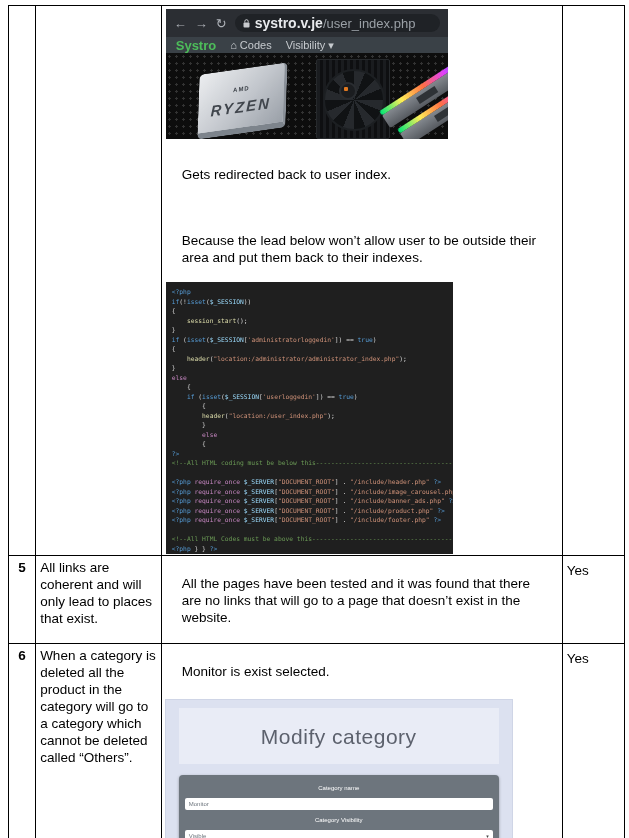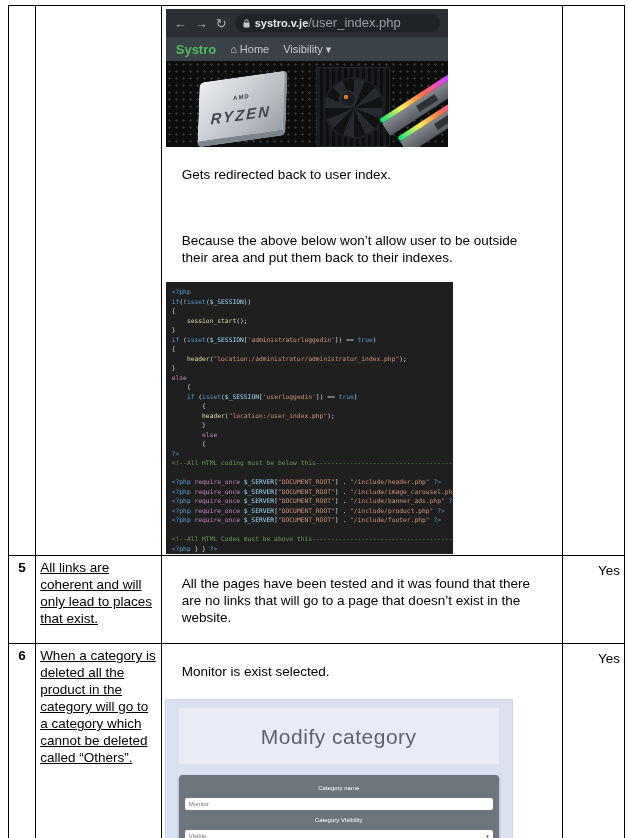--- a/index.html
+++ b/index.html
@@ -4,34 +4,34 @@
 <style>
   html,body{margin:0;padding:0;}
   body{width:629px;height:838px;background:#ffffff;font-family:"Liberation Sans",sans-serif;overflow:hidden;}
 
   
   table.grid{border-collapse:collapse;table-layout:fixed;width:617px;margin:5px 0 0 8px;
     border:1px solid #000;border-bottom:3px solid #000;}
   td{border:1px solid #000;vertical-align:top;padding:1px 4px;
     font-size:13.5px;line-height:17px;color:#000;overflow:hidden;}
   td.num{font-weight:bold;text-align:center;padding-top:3px;}
-  td.pass{text-align:right;padding-top:6px;}
-  td.crit{padding-top:3px;text-decoration:underline;}
+  td.pass{text-align:left;padding-top:6px;}
+  td.crit{padding-top:3px;}
   .cell-text p{margin:16px;}
   .gap{height:17px;}
 
   
   .browser-shot{width:282px;height:141px;margin:2px 0 5px 0;overflow:hidden;}
   .chrome-bar{height:28px;background:#2b2e33;display:flex;align-items:center;padding:0 8px;gap:8px;}
   .nav-ic{color:#aeb2b8;font-size:13px;line-height:1;}
   .url-pill{flex:1;height:18px;background:#1f2226;border-radius:9px;display:flex;align-items:center;
     padding:0 8px;gap:5px;overflow:hidden;}
-  .url-domain{color:#e8eaed;font-size:11px;font-weight:bold;white-space:nowrap;}
+  .url-domain{color:#e8eaed;font-size:14px;font-weight:bold;white-space:nowrap;}
   .url-path{color:#9aa0a6;font-size:13px;white-space:nowrap;}
-  .site-nav{height:24px;background:#3a4147;display:flex;align-items:center;padding:0 10px;gap:14px;}
+  .site-nav{height:16px;background:#3a4147;display:flex;align-items:center;padding:0 10px;gap:14px;}
   .brand{color:#4dbd5a;font-size:13px;font-weight:bold;}
   .nav-item{color:#c6cace;font-size:11px;display:flex;align-items:center;gap:3px;}
   .hw-banner{position:relative;height:86px;background:#0d0d0d;overflow:hidden;
     background-image:radial-gradient(circle,#333 1px,transparent 1.3px);background-size:7px 7px;}
   .cpu{position:absolute;left:32px;top:16px;width:86px;height:58px;border-radius:5px;
     background:linear-gradient(135deg,#eceef0 0%,#c2c6cc 55%,#9aa0a8 100%);
     border-bottom:6px solid #7d848c;border-right:3px solid #8a9098;
     transform:rotate(-8deg) skewX(-10deg);display:flex;flex-direction:column;
     align-items:center;justify-content:center;}
   .cpu-brand{font-size:6px;font-weight:bold;color:#3a3f46;letter-spacing:1px;}
@@ -123,21 +123,21 @@
               <rect x="0.5" y="3.5" width="6" height="5" rx="1" fill="#c8cace"></rect>
               <path d="M1.8 3.5 V2.4 a1.7 1.7 0 0 1 3.4 0 V3.5" fill="none" stroke="#c8cace" stroke-width="1"></path>
             </svg>
             <span><span class="url-domain">systro.v.je</span><span class="url-path">/user_index.php</span></span>
           </div>
         </div>
         <div class="site-nav">
           <span class="brand">Systro</span>
           <span class="nav-item">
                 <span>⌂</span>
-                <span>Home</span>
+                <span>Codes</span>
               </span>
           <span class="nav-item">
                 <span>Visibility</span>
                 <span>▾</span>
               </span>
         </div>
         <div class="hw-banner">
           <div class="cpu">
             <span class="cpu-brand">AMD</span>
             <span class="cpu-model">RYZEN</span>
@@ -147,21 +147,21 @@
             <div class="fan-hub"></div>
             <div class="fan-dot"></div>
           </div>
           <div class="ram ram1"></div>
           <div class="ram ram2"></div>
         </div>
       </div>
 
       <p>Gets redirected back to user index.</p>
       <div class="gap"></div>
-      <p>Because the above below won’t allow user to be outside their area and put them back to their indexes.</p>
+      <p>Because the lead below won’t allow user to be outside their area and put them back to their indexes.</p>
 
       <div class="code-shot">
         <div id="code-block">
               <div class="cl"><span class="tk-kw">&lt;?php</span></div>
               <div class="cl"><span class="tk-kw">if</span><span class="tk-pl">(!</span><span class="tk-kw">isset</span><span class="tk-pl">(</span><span class="tk-var">$_SESSION</span><span class="tk-pl">))</span></div>
               <div class="cl"><span class="tk-pl">{</span></div>
               <div class="cl"><span class="tk-pl">    </span><span class="tk-fn">session_start</span><span class="tk-pl">();</span></div>
               <div class="cl"><span class="tk-pl">}</span></div>
               <div class="cl"><span class="tk-kw">if</span><span class="tk-pl"> (</span><span class="tk-kw">isset</span><span class="tk-pl">(</span><span class="tk-var">$_SESSION</span><span class="tk-pl">[</span><span class="tk-str">'administratorloggedin'</span><span class="tk-pl">]) == </span><span class="tk-kw">true</span><span class="tk-pl">)</span></div>
               <div class="cl"><span class="tk-pl">{</span></div>

